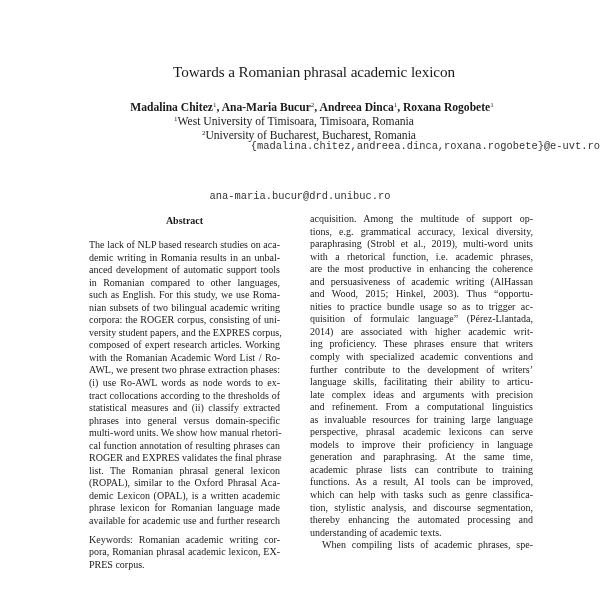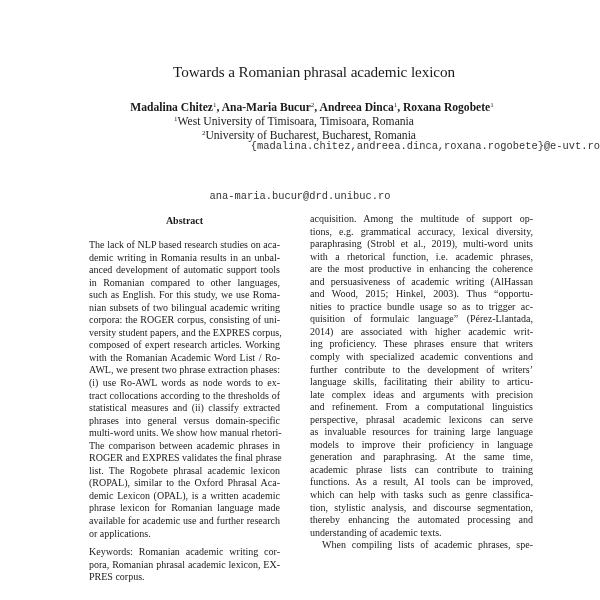--- a/index.html
+++ b/index.html
@@ -53,28 +53,27 @@
   <span class="ln">corpora: the ROGER corpus, consisting of uni-</span>
   <span class="ln">versity student papers, and the EXPRES corpus,</span>
   <span class="ln">composed of expert research articles. Working</span>
   <span class="ln">with the Romanian Academic Word List / Ro-</span>
   <span class="ln">AWL, we present two phrase extraction phases:</span>
   <span class="ln">(i) use Ro-AWL words as node words to ex-</span>
   <span class="ln">tract collocations according to the thresholds of</span>
   <span class="ln">statistical measures and (ii) classify extracted</span>
   <span class="ln">phrases into general versus domain-specific</span>
   <span class="ln">multi-word units. We show how manual rhetori-</span>
-  <span class="ln">The comparison between academic phrases in</span>
+  <span class="ln">cal function annotation of resulting phrases can</span>
   <span class="ln">ROGER and EXPRES validates the final phrase</span>
-  <span class="ln">list. The Rogobete phrasal academic lexicon</span>
+  <span class="ln">list. The Romanian phrasal general lexicon</span>
   <span class="ln">(ROPAL), similar to the Oxford Phrasal Aca-</span>
   <span class="ln">demic Lexicon (OPAL), is a written academic</span>
   <span class="ln">phrase lexicon for Romanian language made</span>
   <span class="ln">available for academic use and further research</span>
-  <span class="ln last">or applications.</span>
   <span class="gap"></span>
   <span class="ln"><span class="kw-label">Keywords:</span> <span>Romanian academic writing cor-</span></span>
   <span class="ln">pora, Romanian phrasal academic lexicon, EX-</span>
   <span class="ln last">PRES corpus.</span>
 </div>
 
 <div class="col right-col">
   <span class="ln">acquisition. Among the multitude of support op-</span>
   <span class="ln">tions, e.g. grammatical accuracy, lexical diversity,</span>
   <span class="ln">paraphrasing (Strobl et al., 2019), multi-word units</span>
@@ -84,22 +83,22 @@
   <span class="ln">and Wood, 2015; Hinkel, 2003). Thus “opportu-</span>
   <span class="ln">nities to practice bundle usage so as to trigger ac-</span>
   <span class="ln">quisition of formulaic language” (Pérez-Llantada,</span>
   <span class="ln">2014) are associated with higher academic writ-</span>
   <span class="ln">ing proficiency. These phrases ensure that writers</span>
   <span class="ln">comply with specialized academic conventions and</span>
   <span class="ln">further contribute to the development of writers’</span>
   <span class="ln">language skills, facilitating their ability to articu-</span>
   <span class="ln">late complex ideas and arguments with precision</span>
   <span class="ln">and refinement. From a computational linguistics</span>
+  <span class="ln">as invaluable resources for training large language</span>
   <span class="ln">perspective, phrasal academic lexicons can serve</span>
-  <span class="ln">as invaluable resources for training large language</span>
   <span class="ln">models to improve their proficiency in language</span>
   <span class="ln">generation and paraphrasing. At the same time,</span>
   <span class="ln">academic phrase lists can contribute to training</span>
   <span class="ln">functions. As a result, AI tools can be improved,</span>
   <span class="ln">which can help with tasks such as genre classifica-</span>
   <span class="ln">tion, stylistic analysis, and discourse segmentation,</span>
   <span class="ln">thereby enhancing the automated processing and</span>
   <span class="ln last">understanding of academic texts.</span>
   <span class="ln indent">When compiling lists of academic phrases, spe-</span>
 </div>

